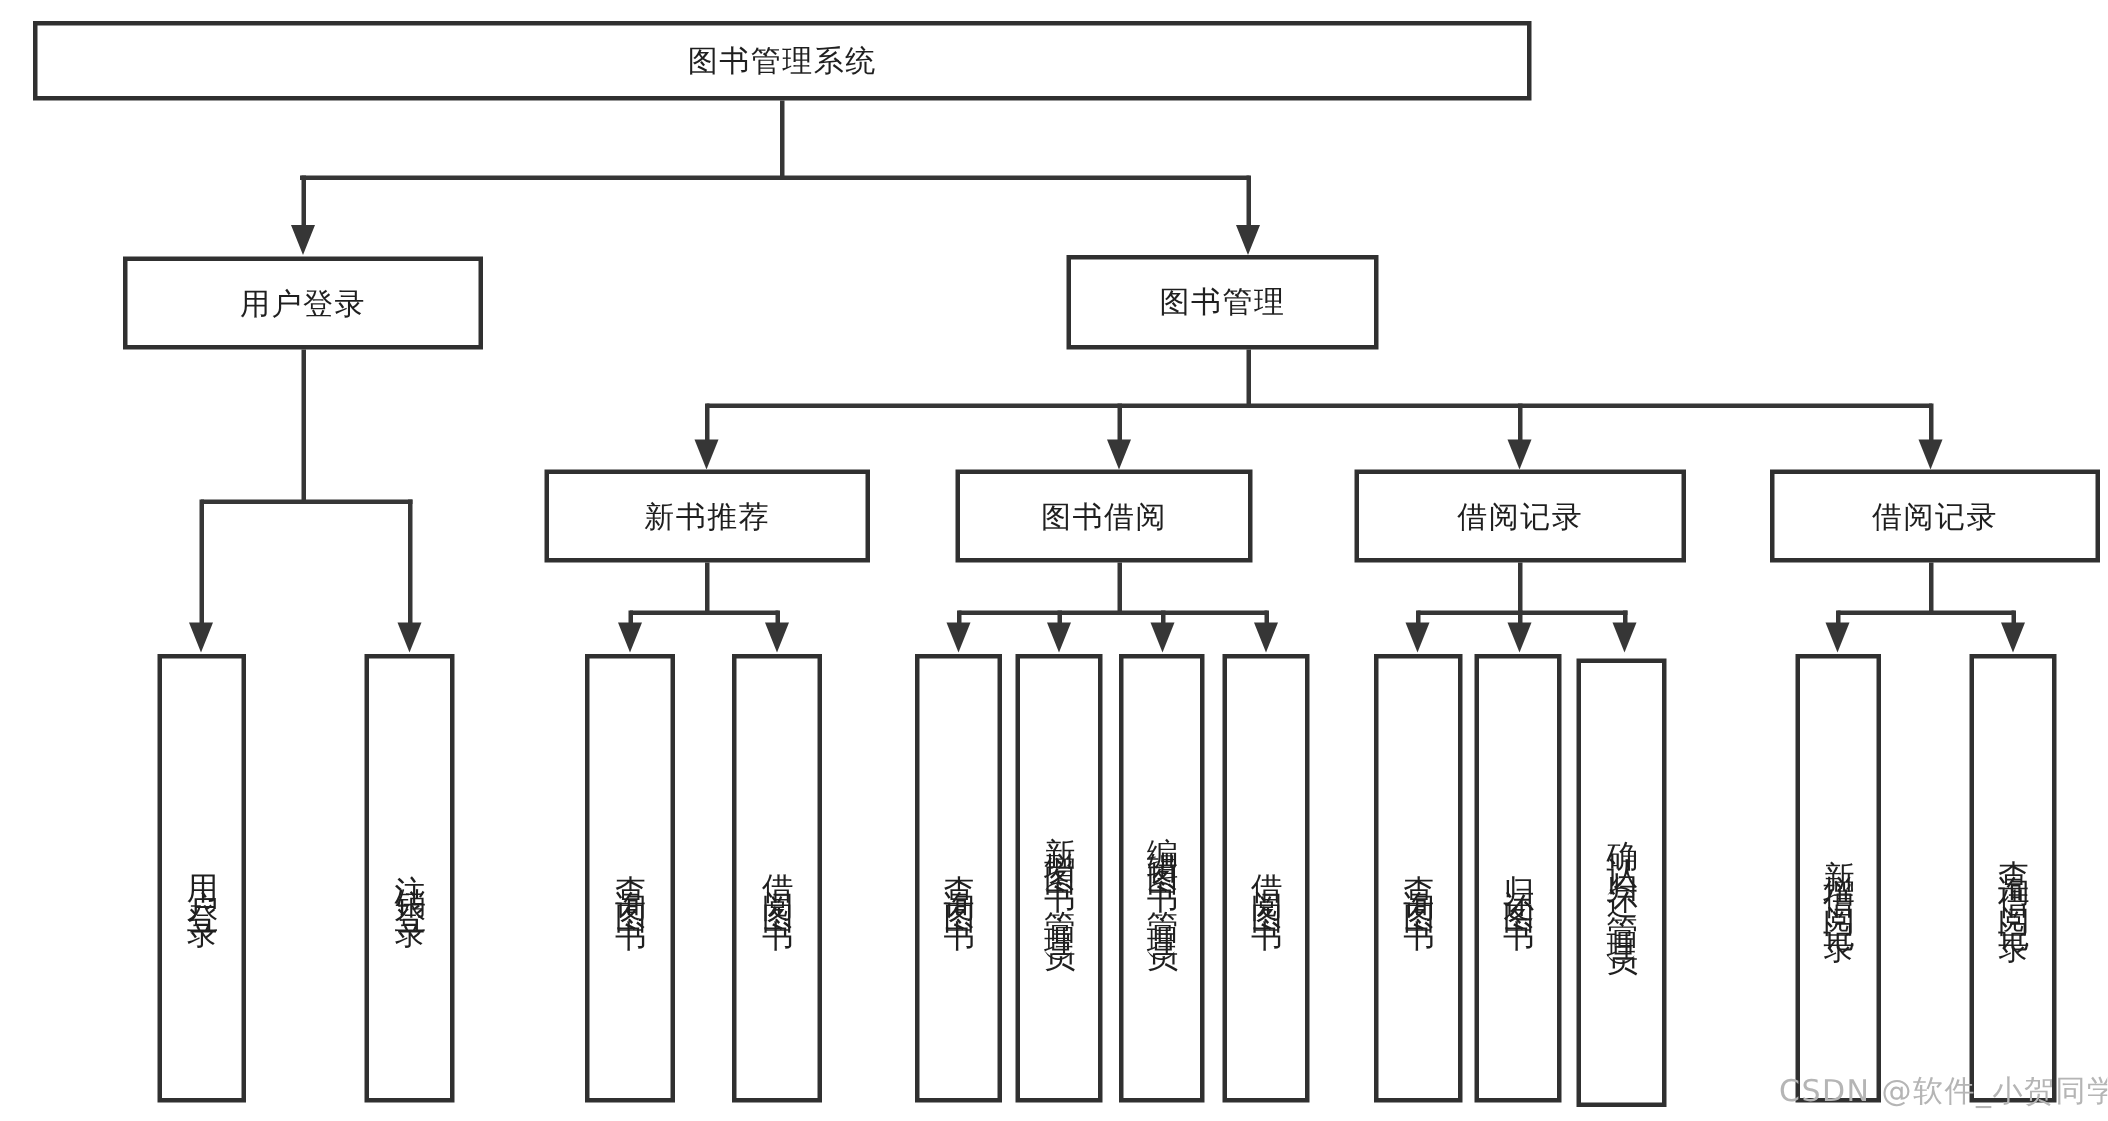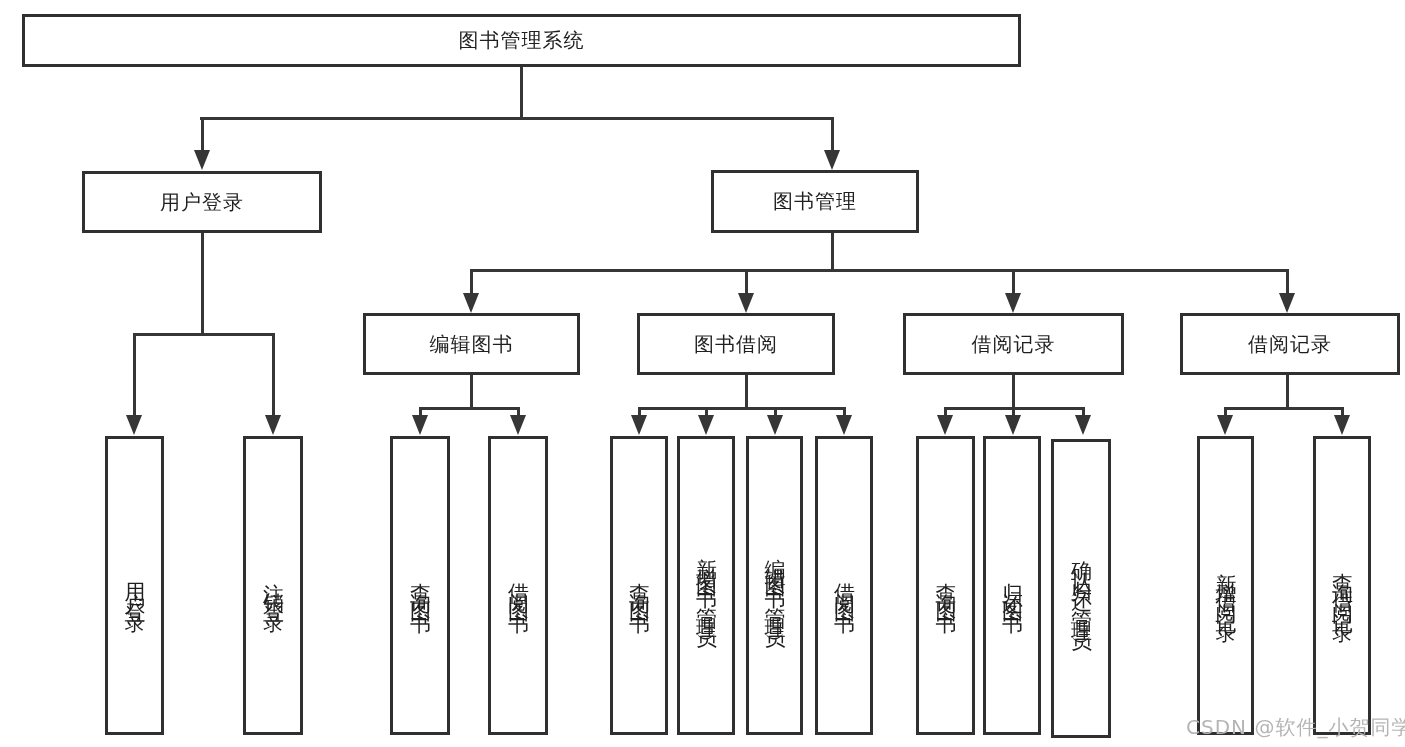--- a/index.html
+++ b/index.html
@@ -65,21 +65,21 @@
   <div class="vl" style="left:470px;top:269px;height:26px"></div>
   <div class="ah" style="left:463px;top:293px"></div>
   <div class="vl" style="left:745px;top:269px;height:26px"></div>
   <div class="ah" style="left:738px;top:293px"></div>
   <div class="vl" style="left:1012px;top:269px;height:26px"></div>
   <div class="ah" style="left:1005px;top:293px"></div>
   <div class="vl" style="left:1286px;top:269px;height:26px"></div>
   <div class="ah" style="left:1279px;top:293px"></div>
 
   <div class="box" style="left:363px;top:313px;width:217px;height:62px">
-    <span class="lbl">编辑图书</span>
+    <span class="lbl">新书推荐</span>
   </div>
   <div class="box" style="left:637px;top:313px;width:198px;height:62px">
     <span class="lbl">图书借阅</span>
   </div>
   <div class="box" style="left:903px;top:313px;width:221px;height:62px">
     <span class="lbl">借阅记录</span>
   </div>
   <div class="box" style="left:1180px;top:313px;width:220px;height:62px">
     <span class="lbl">借阅记录</span>
   </div>

